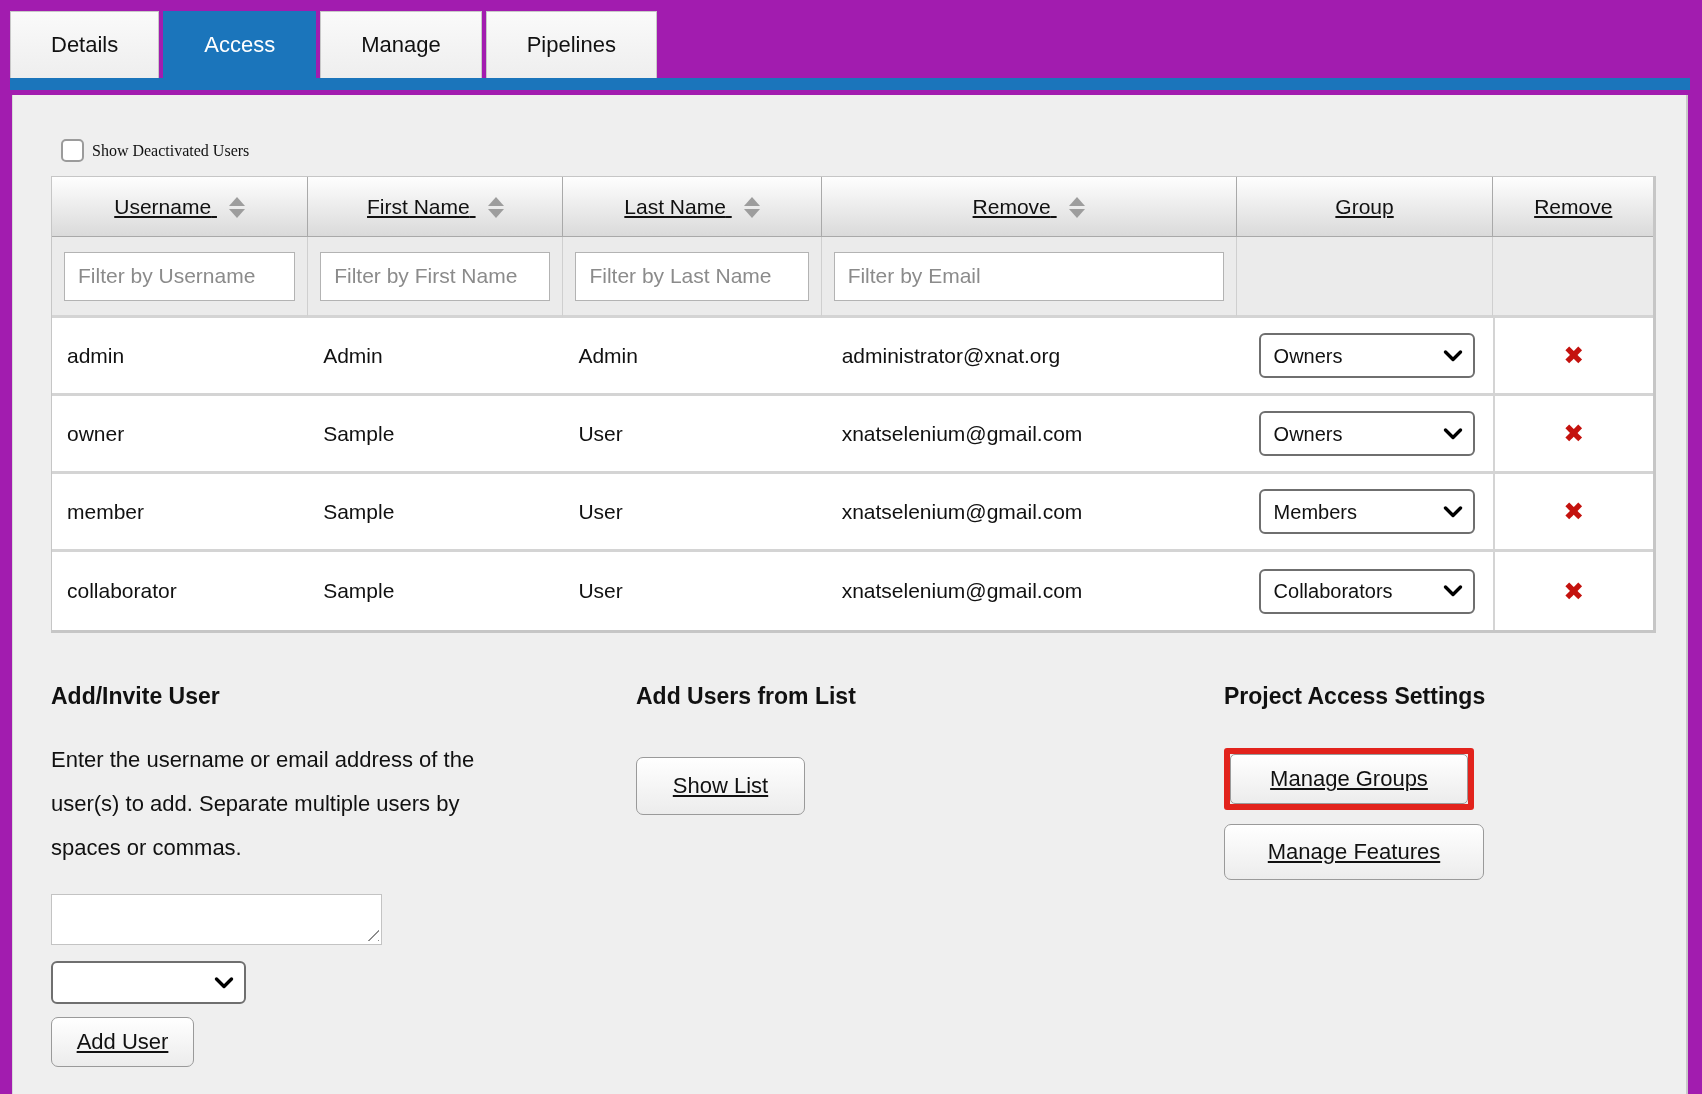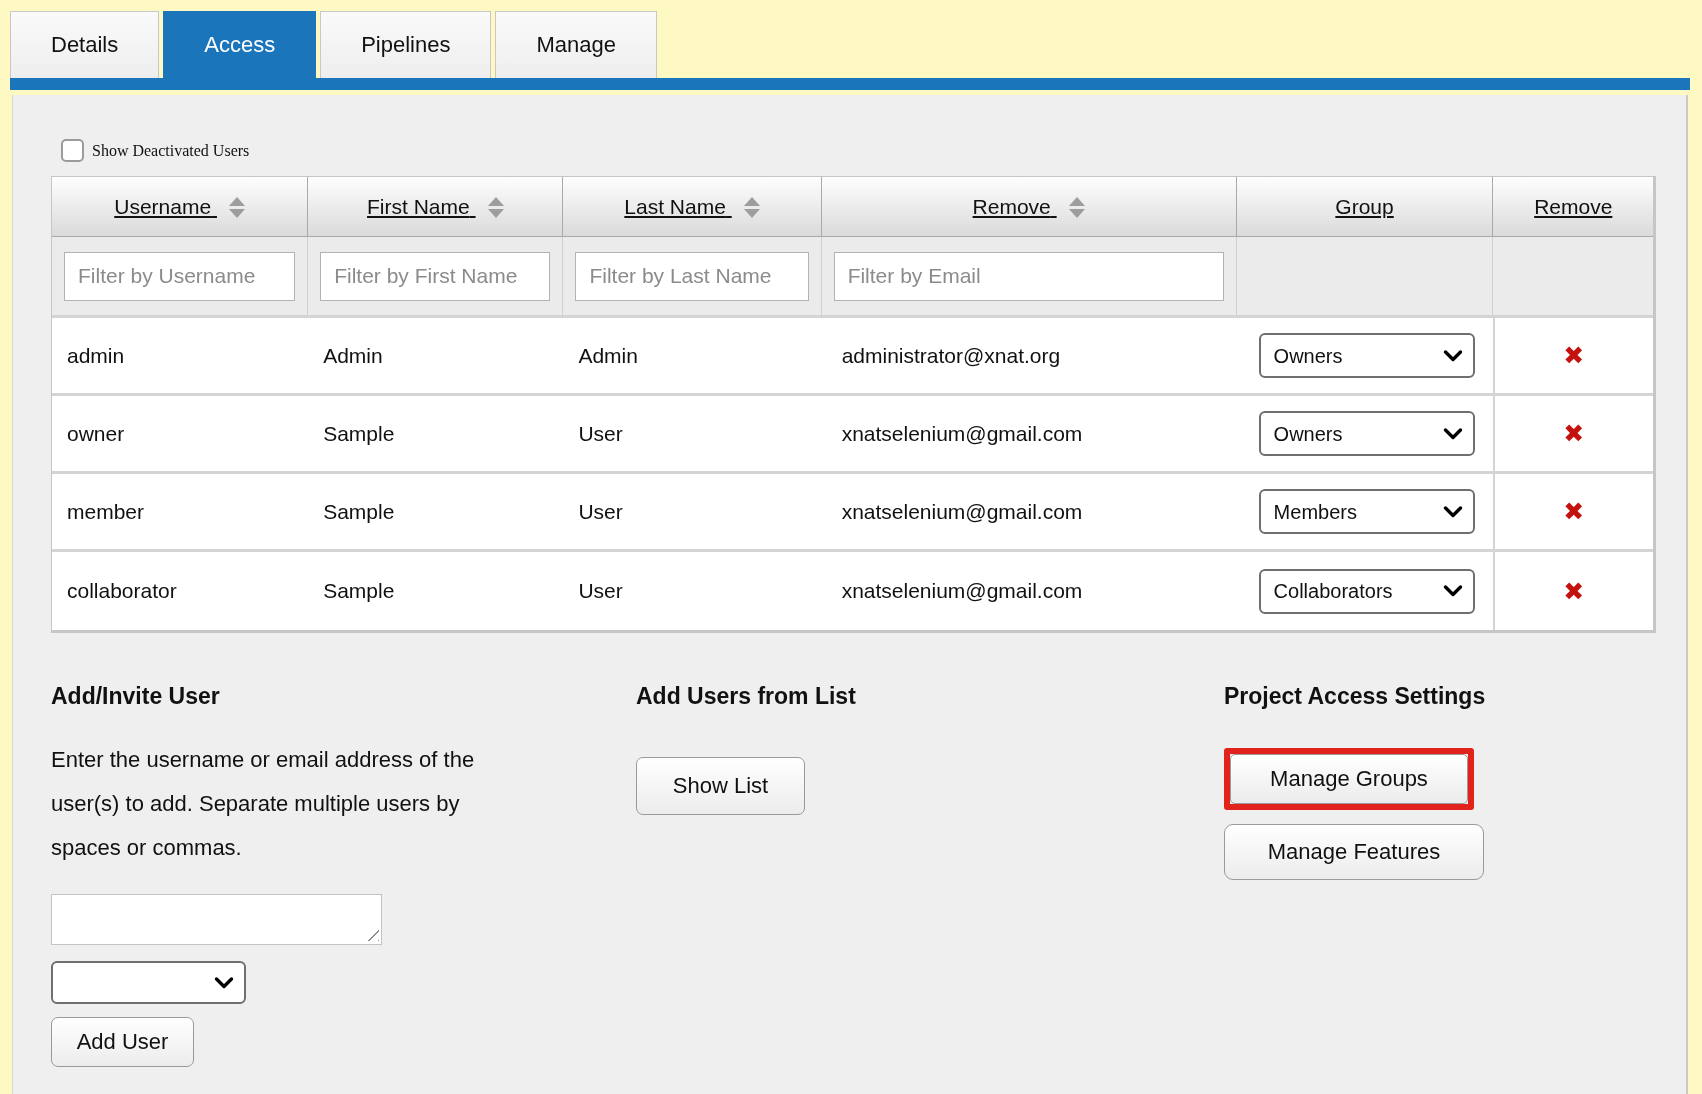--- a/index.html
+++ b/index.html
@@ -1,18 +1,18 @@
 <!DOCTYPE html>
 <html><head>
 <meta charset="utf-8">
 <style>
   * { box-sizing: border-box; }
   html,body { margin:0; padding:0; background:#ffffff;
     font-family:"Liberation Sans", "DejaVu Sans", sans-serif; color:#111; }
-  .page { position:relative; width:1702px; height:1094px; background:#fef9c3; overflow:hidden; }
+  .page { position:relative; width:1702px; height:1094px; background:#a21caf; overflow:hidden; }
 
   
   .tabs { position:absolute; left:10px; top:11px; display:flex; align-items:flex-end; }
   .tab { height:67px; padding:0 40px; display:flex; align-items:center; justify-content:center;
     font-size:22px; background:linear-gradient(#fafafa,#eeeeee); border:1px solid #c8c8c8;
     border-bottom:none; margin-right:4px; cursor:pointer; color:#111; }
   .tab.active { background:#1b75bb; color:#fff; border-color:#1b75bb; }
   .blue-bar { position:absolute; left:10px; top:78px; width:1680px; height:12px; background:#1b75bb; }
 
   
@@ -51,53 +51,53 @@
   
   .select-wrap { position:relative; display:inline-block; }
   .select-wrap select { appearance:none; -webkit-appearance:none; background:#fff;
     border:2px solid #6f6f6f; border-radius:6px; font-size:20px; font-family:inherit;
     padding:0 44px 0 13px; color:#111; cursor:pointer; }
   .select-wrap .chev { position:absolute; right:12px; top:50%; transform:translateY(-50%); pointer-events:none; display:flex; }
   .group-select select { width:216px; height:45px; }
 
   
   .btn { display:inline-block; background:linear-gradient(#ffffff,#ececec); border:1px solid #9a9a9a;
-    border-radius:7px; font-size:22px; font-family:inherit; color:#111; cursor:pointer; }
+    border-radius:7px; font-size:22px; font-family:inherit; color:#111; cursor:pointer;text-decoration:underline; }
 
   
   .bottom { display:flex; margin-top:50px; }
   .col-left { width:585px; }
   .col-mid { width:588px; }
   .col-right { width:440px; }
   .section-heading { font-size:23px; font-weight:bold; margin:0 0 16px 0; }
   .invite-desc { font-size:22px; line-height:44px; width:450px; margin-top:28px; }
   .invite-textarea-wrap { position:relative; margin-top:24px; width:331px; }
   .invite-textarea-wrap textarea { width:331px; height:51px; border:1px solid #c3c3c3; background:#fff;
     resize:none; font-family:inherit; font-size:20px; padding:6px 10px; display:block; }
   .resize-grip { position:absolute; right:3px; bottom:4px; width:13px; height:13px; pointer-events:none;
     background:repeating-linear-gradient(135deg, transparent 0 3px, #8d8d8d 3px 5px, transparent 5px 7px);
     clip-path:polygon(100% 0, 100% 100%, 0 100%); }
   .invite-select { margin-top:16px; }
   .invite-select select { width:195px; height:43px; }
   .add-user-btn { margin-top:13px; width:143px; height:50px; }
   .show-list-btn { margin-top:31px; width:169px; height:58px; }
   .red-highlight { display:inline-block; border:6px solid #e2231c; border-radius:3px; margin-top:22px; }
   .manage-groups-btn { width:238px; height:50px; border-radius:5px; display:block; }
-  .manage-features-btn { margin-top:14px; width:260px; height:56px;border-radius:9px; }
+  .manage-features-btn { margin-top:14px; width:260px; height:56px; }
 </style>
 </head>
 <body>
 
 <div class="page">
 
   <div class="tabs">
     <div class="tab">Details</div>
     <div class="tab active">Access</div>
+    <div class="tab">Manage</div>
     <div class="tab">Pipelines</div>
-    <div class="tab">Manage</div>
   </div>
   <div class="blue-bar"></div>
 
   <div class="container">
 
     <div class="show-deactivated">
       <input type="checkbox" id="show-deactivated-cb" style="">
       <label for="show-deactivated-cb">Show Deactivated Users</label>
     </div>
 

